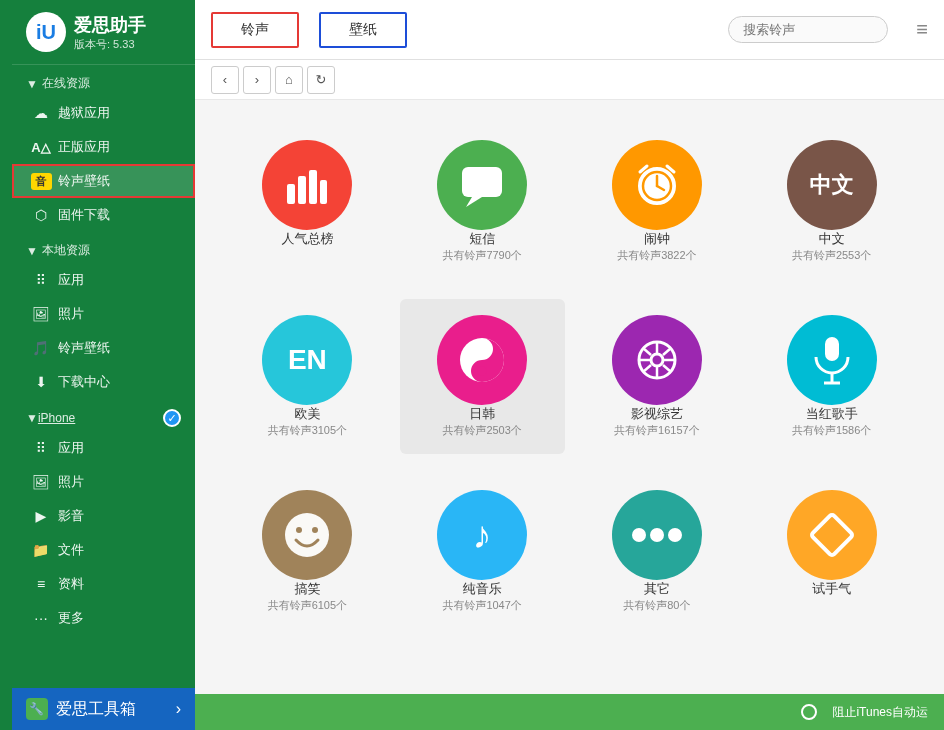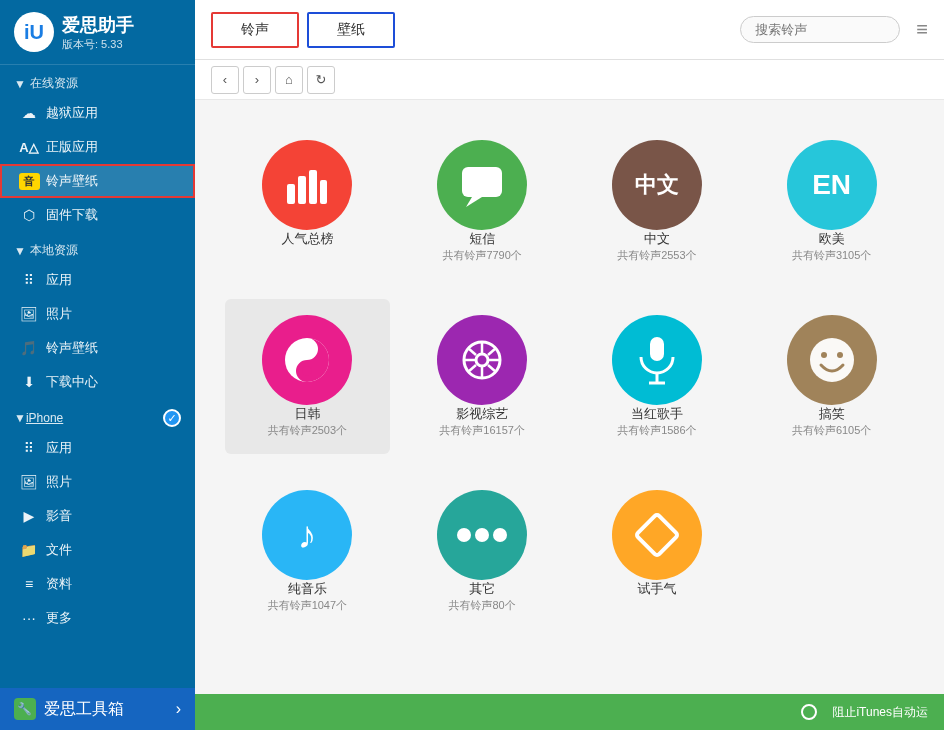--- a/index.html
+++ b/index.html
@@ -2,25 +2,26 @@
 <html><head>
   <meta charset="utf-8">
   <style>
     * { margin: 0; padding: 0; box-sizing: border-box; }
     body { width: 944px; height: 730px; overflow: hidden; font-family: 'Microsoft YaHei', Arial, sans-serif; display: flex; background: #f0f0f0; }
 
     
     .sidebar {
       width: 195px;
       min-width: 195px;
-      background: #0369a1;
+      background: #15803d;
       height: 730px;
       display: flex;
       flex-direction: column;
       color: white;
+      padding-left: 12px;
     }
     .sidebar-logo {
       display: flex;
       align-items: center;
       padding: 12px 14px;
       gap: 8px;
       border-bottom: 1px solid rgba(255,255,255,0.15);
     }
     .logo-icon {
       width: 40px; height: 40px;
@@ -99,21 +100,21 @@
     }
 
     
     .topbar {
       background: white;
       height: 60px;
       display: flex;
       align-items: center;
       padding: 0 16px;
       border-bottom: 1px solid #e0e0e0;
-      gap: 8px;
+      gap: 20px;
     }
     .tab-btn {
       padding: 7px 28px;
       border: 2px solid #1d4ed8;
       background: white;
       font-size: 14px;
       cursor: pointer;
       border-radius: 2px;
       color: #333;
     }
@@ -355,20 +356,34 @@
         </div>
         <div class="grid-item">
           <div class="circle-icon" style="background: rgb(76, 175, 80);">
             <svg width="48" height="44" viewBox="0 0 48 44">
       <rect x="4" y="4" width="40" height="30" fill="white" rx="6"></rect>
       <polygon points="14,34 8,44 24,34" fill="white"></polygon>
     </svg>
           </div>
           <div class="item-name">短信</div>
           <div class="item-count">共有铃声7790个</div>
+        </div>
+        <div class="grid-item">
+          <div class="circle-icon" style="background: rgb(255, 152, 0);">
+            <svg width="46" height="46" viewBox="0 0 46 46">
+      <circle cx="23" cy="24" r="18" fill="white" stroke="white" stroke-width="2"></circle>
+      <circle cx="23" cy="24" r="14" fill="none" stroke="#ff9800" stroke-width="2.5"></circle>
+      <line x1="23" y1="24" x2="23" y2="14" stroke="#ff9800" stroke-width="2.5" stroke-linecap="round"></line>
+      <line x1="23" y1="24" x2="30" y2="28" stroke="#ff9800" stroke-width="2.5" stroke-linecap="round"></line>
+      <line x1="6" y1="10" x2="13" y2="4" stroke="white" stroke-width="3" stroke-linecap="round"></line>
+      <line x1="40" y1="10" x2="33" y2="4" stroke="white" stroke-width="3" stroke-linecap="round"></line>
+    </svg>
+          </div>
+          <div class="item-name">闹钟</div>
+          <div class="item-count">共有铃声3822个</div>
         </div>
         <div class="grid-item">
           <div class="circle-icon" style="background: rgb(121, 85, 72);">
             <span style="color:white;font-size:22px;font-weight:bold;">中文</span>
           </div>
           <div class="item-name">中文</div>
           <div class="item-count">共有铃声2553个</div>
         </div>
         <div class="grid-item">
           <div class="circle-icon" style="background: rgb(38, 198, 218);">

